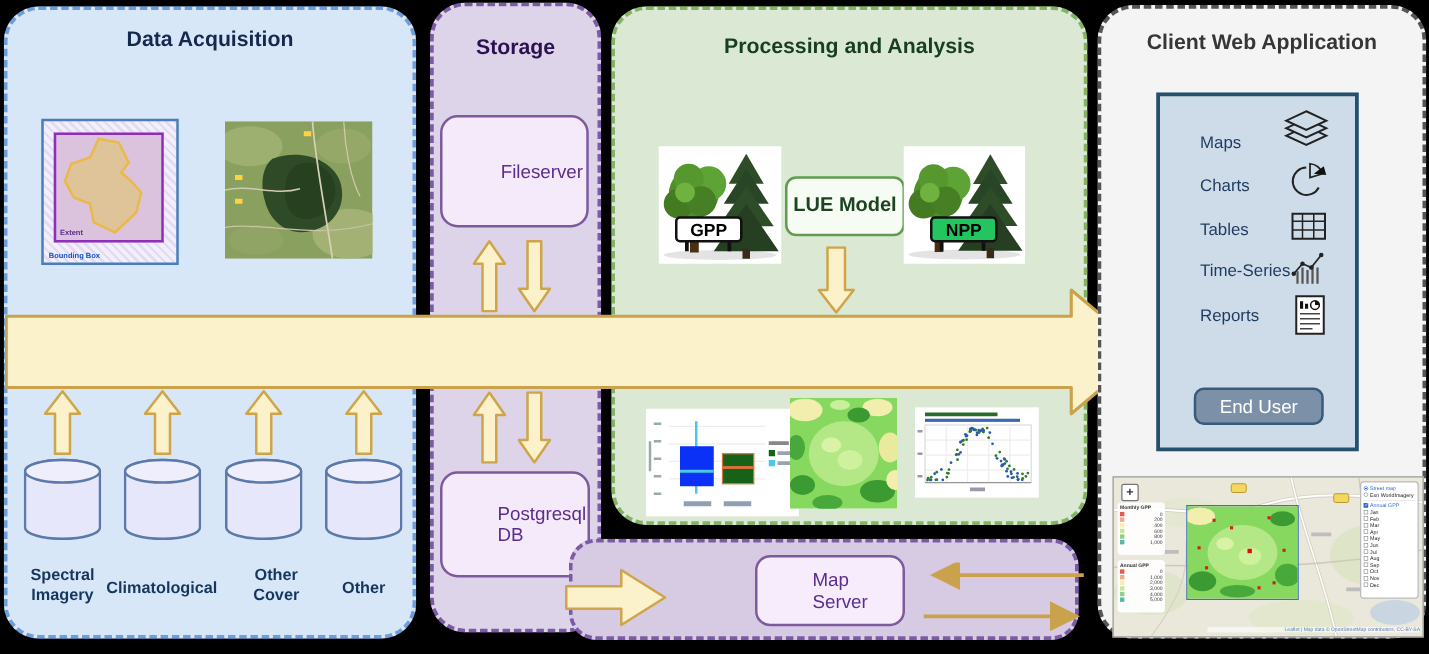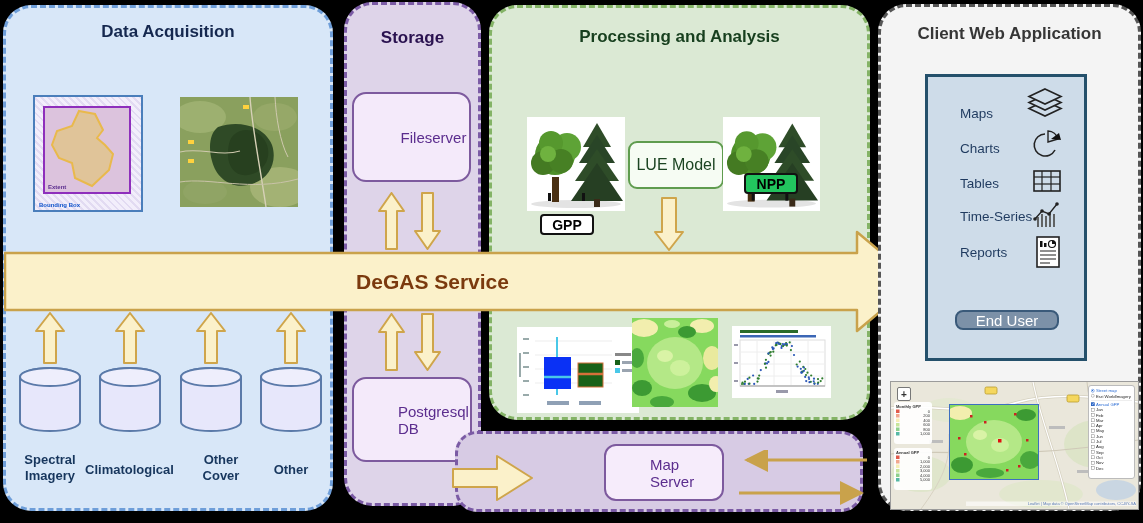--- a/index.html
+++ b/index.html
@@ -151,27 +151,27 @@
       <circle cx="21" cy="37" r="8" fill="#6fb23f"></circle>
       <polygon points="70,6 84,30 56,30" fill="#2e4c28"></polygon>
       <polygon points="70,18 88,46 52,46" fill="#294527"></polygon>
       <polygon points="70,32 92,64 48,64" fill="#2e4c28"></polygon>
       <polygon points="70,46 96,84 44,84" fill="#263f23"></polygon>
       <rect x="67" y="82" width="6" height="8" fill="#3a2a18"></rect>
       <rect x="21" y="76" width="3" height="8" fill="#111"></rect>
       <rect x="55" y="76" width="3" height="8" fill="#111"></rect>
     </svg>
     <div class="abs" style="left:13px;top:56px;width:54px;height:21px;background:#fff;border:2.5px solid #111;border-radius:4px;
-                display:flex;align-items:center;justify-content:center;font-weight:bold;font-size:14px;color:#000;box-sizing:border-box;margin-top:41px;">
+                display:flex;align-items:center;justify-content:center;font-weight:bold;font-size:14px;color:#000;box-sizing:border-box;">
       <span>GPP</span>
     </div>
   </div>
 
   <div class="abs" style="left:628px;top:141px;width:96px;height:48px;background:#f6fcf3;border:2px solid #5f9c4e;border-radius:9px;
-              display:flex;align-items:center;justify-content:center;font-weight:normal;font-size:16px;color:#1c4422;box-sizing:border-box;">
+              display:flex;align-items:center;justify-content:center;font-weight:bold;font-size:16px;color:#1c4422;box-sizing:border-box;">
     <span>LUE Model</span>
   </div>
 
   <div class="thumb" style="left:723px;top:117px;width:97px;height:94px;">
     <svg width="97" height="94" viewBox="0 0 98 94">
       <ellipse cx="49" cy="87" rx="45" ry="4" fill="#e3e3e3"></ellipse>
       <rect x="25" y="60" width="7" height="25" fill="#4a3012"></rect>
       <circle cx="28" cy="38" r="20" fill="#4e8f28"></circle>
       <circle cx="16" cy="46" r="12" fill="#447a22"></circle>
       <circle cx="40" cy="30" r="14" fill="#5ea336"></circle>
@@ -341,22 +341,20 @@
         <circle cx="40.3" cy="21.4" r="1.1" fill="#2a57b8"></circle>
         <circle cx="25.8" cy="52.4" r="1.1" fill="#2e7d2e"></circle>
         <circle cx="46.9" cy="17.8" r="1.1" fill="#2a57b8"></circle>
         <circle cx="86.0" cy="53.1" r="1.1" fill="#2e7d2e"></circle>
       </g>
   </svg>
 
   <svg class="abs" style="left:4px;top:230px;" width="915" height="103" viewBox="0 0 915 103">
     <polygon points="1,23 853,23 853,2 912,51.5 853,101 853,80 1,80" fill="#fbf1ca" stroke="#c9a24b" stroke-width="2.5" stroke-linejoin="round"></polygon>
   </svg>
-  <div class="abs" style="left:10px;top:253px;width:845px;height:57px;display:flex;align-items:center;justify-content:center;
-              font-weight:bold;font-size:21px;color:#7b3a0e;">DeGAS Service</div>
 
   <div class="sec" style="left:878px;top:4px;width:263px;height:507px;background:#f4f4f4;border:3px dashed #555;"></div>
   <div class="sec-title" style="left:878px;top:24px;width:263px;color:#363636;">Client Web Application</div>
 
   <div class="abs" style="left:925px;top:74px;width:162px;height:287px;background:#cedce9;border:3px solid #24506b;box-sizing:border-box;"></div>
 
   <div class="feat-label" style="left:940px;top:106px;">Maps</div>
   <div class="feat-label" style="left:940px;top:141px;">Charts</div>
   <div class="feat-label" style="left:940px;top:176px;">Tables</div>
   <div class="feat-label" style="left:940px;top:209px;">Time-Series</div>
@@ -396,21 +394,21 @@
     <rect x="5" y="6" width="2.5" height="6" fill="#111"></rect>
       <rect x="9" y="8" width="2.5" height="4" fill="#111"></rect>
     <circle cx="17" cy="9" r="3.5" fill="none" stroke="#111" stroke-width="1.2"></circle>
     <path d="M17,9 L17,5.5 A3.5,3.5 0 0 1 20.4,9 Z" fill="#111"></path>
     <line x1="5" y1="16" x2="21" y2="16" stroke="#444" stroke-width="1.2"></line>
     <line x1="5" y1="20" x2="21" y2="20" stroke="#444" stroke-width="1.2"></line>
     <line x1="5" y1="24" x2="21" y2="24" stroke="#444" stroke-width="1.2"></line>
     <line x1="5" y1="28" x2="15" y2="28" stroke="#444" stroke-width="1.2"></line>
   </svg>
 
-  <div class="abs" style="left:955px;top:310px;width:104px;height:20px;background:#7c91a8;border:2px solid #3a5a7a;border-radius:8px;
+  <div class="abs" style="left:955px;top:310px;width:104px;height:30px;background:#7c91a8;border:2px solid #3a5a7a;border-radius:8px;
               display:flex;align-items:center;justify-content:center;color:#fff;font-size:15px;box-sizing:border-box;">End User</div>
 
   <div class="abs" style="left:890px;top:381px;width:247px;height:127px;background:#eae7db;border:1px solid #9b9b9b;overflow:hidden;">
     <svg style="position:absolute;left:0;top:0;" width="247" height="127" viewBox="0 0 247 127">
       <ellipse cx="30" cy="92" rx="30" ry="18" fill="#dfe5cb"></ellipse>
       <ellipse cx="205" cy="62" rx="32" ry="24" fill="#dde4c8"></ellipse>
       <ellipse cx="150" cy="112" rx="42" ry="14" fill="#e2e7ce"></ellipse>
       <ellipse cx="58" cy="28" rx="26" ry="12" fill="#e4e8d2"></ellipse>
       <ellipse cx="225" cy="108" rx="20" ry="10" fill="#c9d6e2"></ellipse>
       <path d="M0,26 C40,22 80,34 120,22 S 200,14 247,20" stroke="#d5d0bf" stroke-width="3" fill="none"></path>

